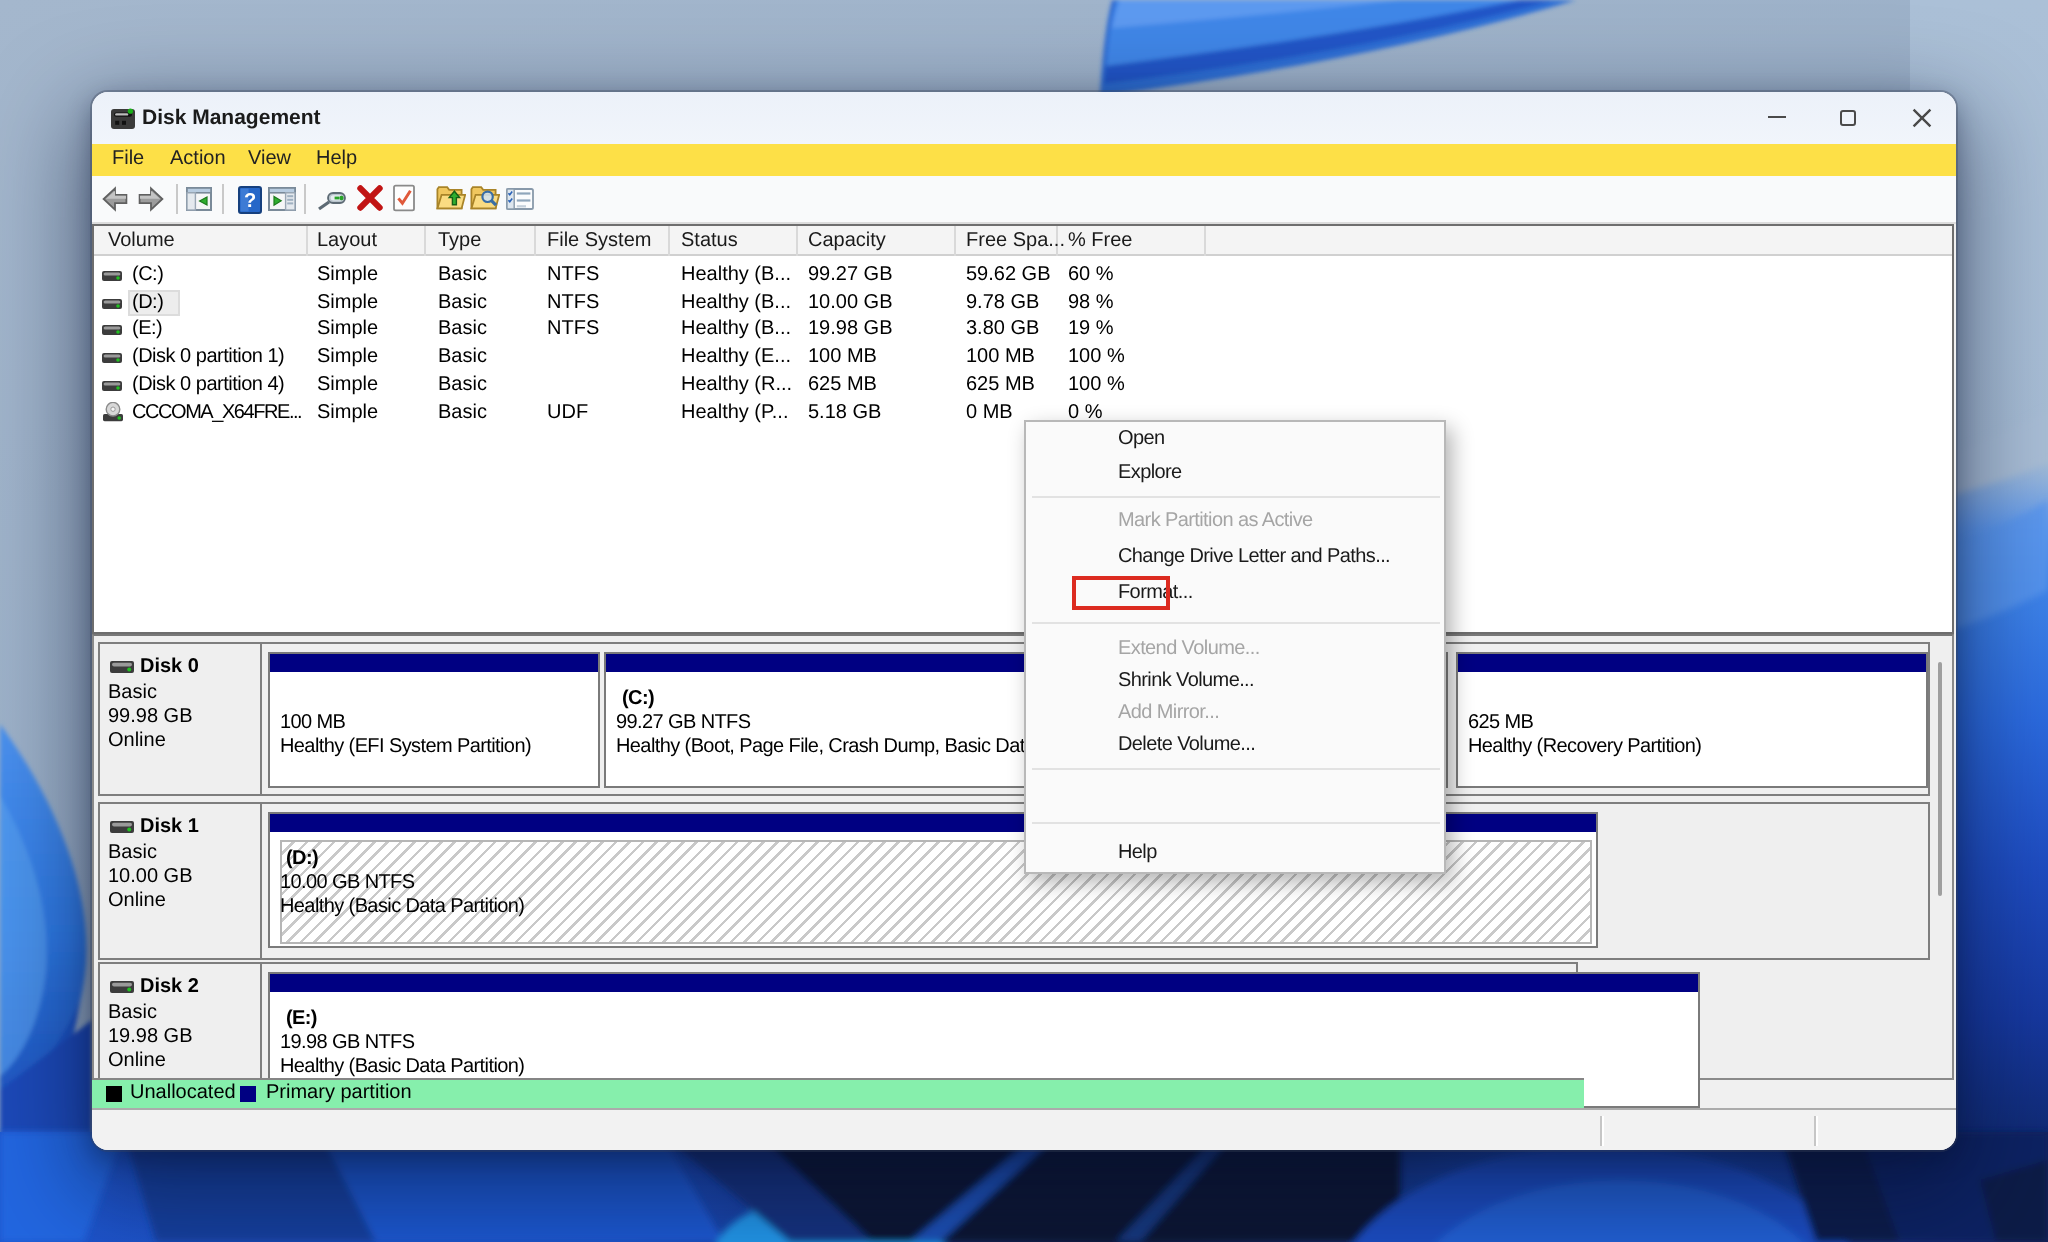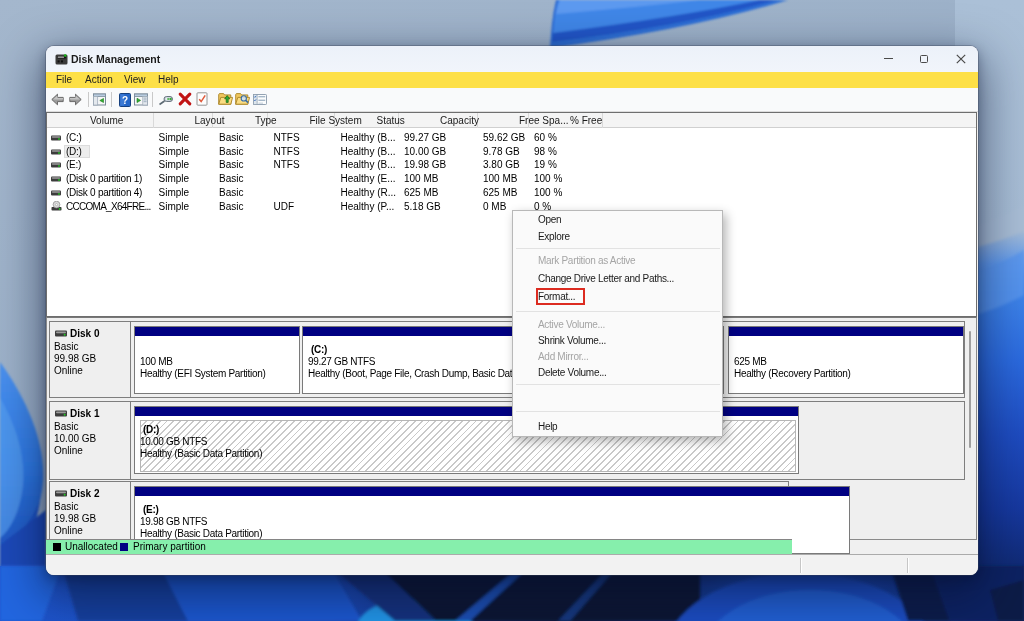--- a/index.html
+++ b/index.html
@@ -19,21 +19,21 @@
   
   .menubar { position:absolute; left:0; top:26px; width:100%; height:16px; background:#fde047; }
   .menubar span { position:absolute; top:2px; font-size:10px; color:#222; }
   
   .toolbar { position:absolute; left:0; top:42px; width:100%; height:24px; background:#f9fafb; border-bottom:1px solid #dcdcdc; }
   .tsep { position:absolute; top:4px; width:1px; height:15px; background:#c9c9c9; }
   
   .toppane { position:absolute; left:0px; top:66px; width:931px; height:205px; background:#fff; border:1px solid #6e6e6e; }
   .lheader { position:absolute; left:0; top:0; width:100%; height:15px; background:#f4f4f4; border-bottom:1px solid #d0d0d0; }
   .hcol { position:absolute; top:0; height:15px; border-right:1px solid #d9d9d9; }
-  .hcol span { position:absolute; top:2px; font-size:10px; color:#1a1a1a; white-space:nowrap;margin-left:36px; }
+  .hcol span { position:absolute; top:2px; font-size:10px; color:#1a1a1a; white-space:nowrap; }
   .lrow { position:absolute; left:0; width:100%; height:14px; font-size:10px; color:#000; }
   .lrow span { position:absolute; top:1px; white-space:nowrap; }
   .vicon { position:absolute; left:4px; top:4px; width:10px; height:6px; }
   
   .bottompane { position:absolute; left:0; top:271px; width:931px; height:223px; background:#efefef; border:1px solid #8a8a8a; border-top:1px solid #787878; }
   .band { position:absolute; background:#efefef; border:1px solid #7e7e7e; }
   .dlabel { position:absolute; border-right:1px solid #7e7e7e; font-size:10px; color:#000; }
   .dlabel .l1 { position:absolute; left:20px; top:6px; font-weight:bold; font-size:10px; }
   .dlabel .ln { position:absolute; left:4px; font-size:10px; }
   .part { position:absolute; border:1px solid #7a7a7a; background:#fff; }
@@ -41,21 +41,21 @@
   .pbody { position:absolute; left:0; top:9px; right:0; bottom:0; background:#fff; font-size:10px; color:#000; }
   .pbody div { position:absolute; left:5px; white-space:nowrap; letter-spacing:-0.3px; }
   .hbox { position:absolute; left:2px; right:2px; top:3.5px; bottom:1px; border:1px solid #b6b6b6;
     background:repeating-linear-gradient(135deg, #fff 0px, #fff 3.45px, #c9c9c9 3.45px, #c9c9c9 4.75px); }
   
   .legend { position:absolute; left:0; top:493px; width:746px; height:15px; background:#86efac; border-top:1px solid #858585; font-size:10px; color:#000; }
   .statusbar { position:absolute; left:0; top:508px; width:932px; height:21px; background:#f2f2f2; border-top:1px solid #ababab; }
   .snotch { position:absolute; top:3px; width:2px; height:15px; background:linear-gradient(90deg,#c6c6c6 1px,#ffffff 1px); }
   
   .cmenu { position:absolute; left:512px; top:210px; width:211px; height:227px; background:#fafafa; border:1px solid #b8b8b8; box-shadow:3px 4px 10px rgba(0,0,0,0.3); }
-  .mi { position:absolute; left:1px; width:208px; height:17px; line-height:17px; padding-left:24px; font-size:10px; letter-spacing:-0.3px; color:#1a1a1a; white-space:nowrap; }
+  .mi { position:absolute; left:1px; width:208px; height:17px; line-height:17px; padding-left:45px; font-size:10px; letter-spacing:-0.3px; color:#1a1a1a; white-space:nowrap; }
   .mi.dis { color:#a5a5a5; }
   .msep { position:absolute; left:3px; width:204px; height:1px; background:#e2e2e2; }
   .redbox { position:absolute; left:535.5px; top:288px; width:49px; height:16.5px; border:2px solid #dc2b20; }
 </style>
 </head>
 <body>
 <div id="stage">
 <svg id="wall" width="1024" height="621" viewBox="0 0 1024 621">
   <defs>
     <linearGradient id="sky" x1="0" y1="0" x2="0.65" y2="1">
@@ -452,21 +452,21 @@
 </div>
 
 <div class="cmenu" id="cmenu">
       <div class="mi" style="top:0.0px">Open</div>
       <div class="mi" style="top:17.0px">Explore</div>
       <div class="msep" style="top:36.9px"></div>
       <div class="mi dis" style="top:41.0px">Mark Partition as Active</div>
       <div class="mi" style="top:58.5px">Change Drive Letter and Paths...</div>
       <div class="mi" style="top:77.0px">Format...</div>
       <div class="msep" style="top:100.2px"></div>
-      <div class="mi dis" style="top:104.5px">Active Volume...</div>
+      <div class="mi dis" style="top:104.5px">Extend Volume...</div>
       <div class="mi" style="top:120.5px">Shrink Volume...</div>
       <div class="mi dis" style="top:136.5px">Add Mirror...</div>
       <div class="mi" style="top:153.0px">Delete Volume...</div>
       <div class="msep" style="top:173.2px"></div>
       <div class="msep" style="top:199.5px"></div>
       <div class="mi" style="top:206.5px">Help</div>
     </div>
 <div class="redbox"></div>
 </div>
 

